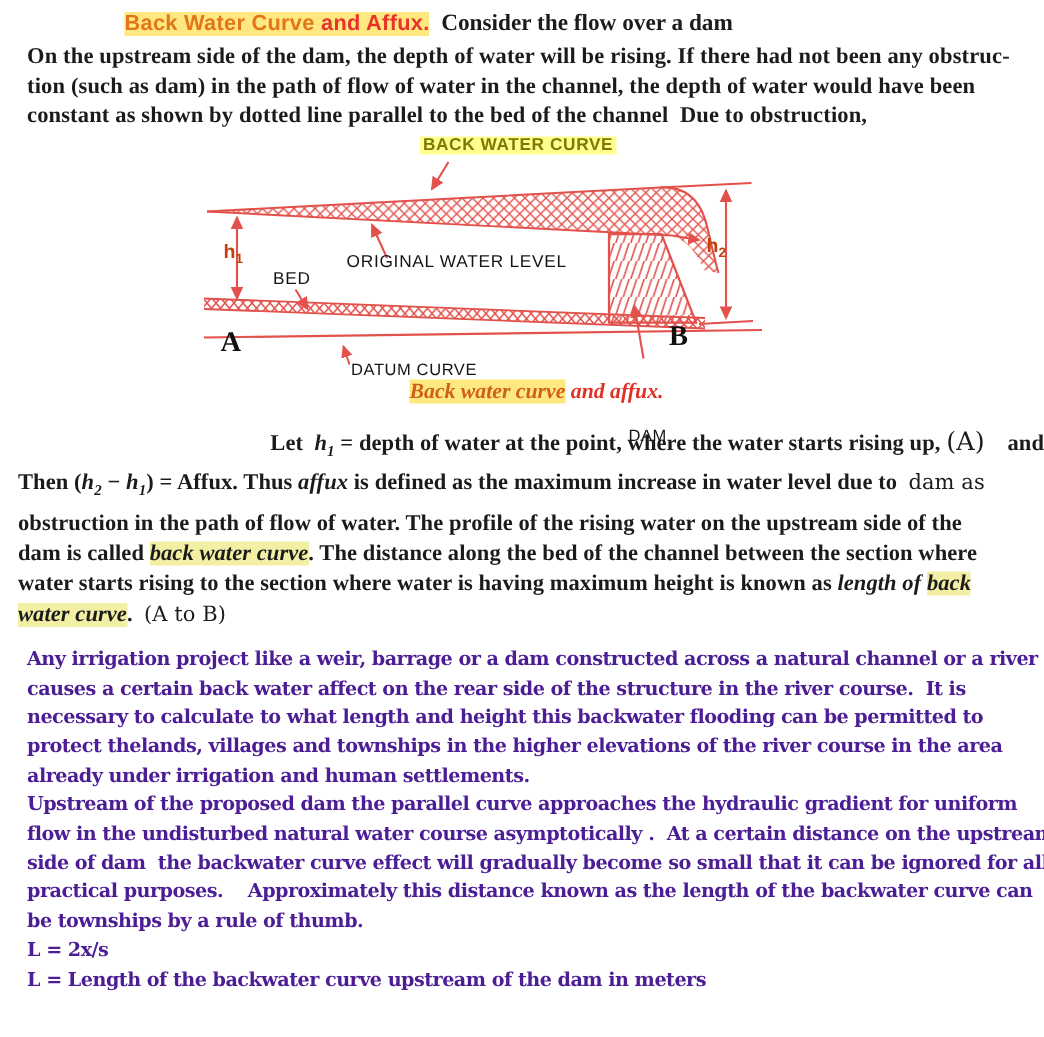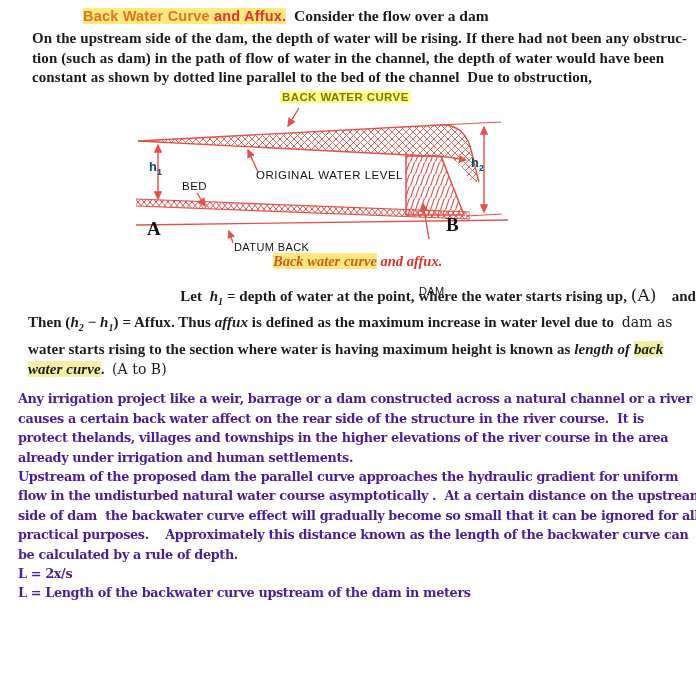--- a/index.html
+++ b/index.html
@@ -9,43 +9,43 @@
   }
   .line{white-space:pre;}
   
   .title-line{margin-top:6px;padding-left:83px;font-size:15.5px;line-height:20px;}
   .t-hl{background:#ffe87f;font-family:"Liberation Sans",sans-serif;font-weight:bold;font-size:14.5px;letter-spacing:0.2px;}
   .t-orange{color:#e2761b;}
   .t-red{color:#e8322b;}
   .t-rest{font-weight:bold;margin-top:13px;}
   
   .para1{margin-top:3px;}
-  .para1 .line{padding-left:32px;font-weight:bold;font-size:15px;line-height:19.6px;letter-spacing:0.1px;}
+  .para1 .line{padding-left:18px;font-weight:bold;font-size:15px;line-height:19.6px;letter-spacing:0.1px;}
   
   .diagram{position:relative;height:192px;margin-top:2px;}
   .diagram svg{position:absolute;left:0;top:0;}
   .dlabel{position:absolute;font-family:"Liberation Sans",sans-serif;color:#141414;white-space:pre;}
   .bwc-label{left:280px;top:1px;color:#7e7a00;background:#ffff8f;font-weight:bold;font-size:11.5px;letter-spacing:0.4px;padding:0 2px;}
-  .owl-label{left:231px;top:79px;font-size:11.5px;letter-spacing:0.5px;margin-left:25px;}
+  .owl-label{left:231px;top:79px;font-size:11.5px;letter-spacing:0.5px;}
   .bed-label{left:182px;top:90px;font-size:11.5px;letter-spacing:0.5px;}
   .datum-label{left:234px;top:151px;font-size:11px;letter-spacing:0.4px;}
   .dam-label{left:419px;top:147px;font-size:11px;letter-spacing:0.4px;margin-top:48px;}
-  .hvar{position:absolute;font-family:Liberation Mono, monospace;font-weight:bold;font-size:13px;color:#0c4a6e;}
+  .hvar{position:absolute;font-family:Liberation Sans, sans-serif;font-weight:bold;font-size:13px;color:#c2410c;}
   .h1-label{left:149px;top:70px;}
   .h2-label{left:471px;top:66px;text-align:center;}
   .hvar sub{font-size:9px;}
   .pt{position:absolute;font-family:"Liberation Serif",serif;font-weight:bold;font-size:19px;color:#111;}
   .a-label{left:147px;top:128px;}
   .b-label{left:446px;top:124px;}
   .caption{position:absolute;left:273px;top:163px;font-style:italic;font-weight:bold;font-size:14.5px;white-space:pre;}
   .cap-hl{background:#ffe87f;color:#cf5f1d;}
   .cap-red{color:#e03128;}
   
   .defs{margin-top:3px;}
-  .defs .line{font-weight:bold;font-size:15px;line-height:20.4px;padding-left:28px;letter-spacing:0.05px;}
+  .defs .line{font-weight:bold;font-size:15px;line-height:20.4px;padding-left:12px;letter-spacing:0.05px;}
   .defs .ind1{padding-left:48px;text-align:right;}
   .defs .ind2{padding-left:65px;}
   .it{font-style:italic;}
   .hl{background:#f3efa4;}
   .mvar{font-style:italic;}
   .mvar sub{font-size:10px;}
   .insert{font-family:"DejaVu Serif",serif;font-weight:normal;}
   .insert-big{font-size:17px;}
   .insert-sm{font-size:14px;}
   
@@ -113,42 +113,45 @@
     <path d="M299,18 L288,36" stroke="#e2514b" stroke-width="1.4" fill="none" marker-end="url(#arrE)"></path>
     <path d="M258,82 L248,60" stroke="#e2514b" stroke-width="1.4" fill="none" marker-end="url(#arrE)"></path>
     <path d="M197,103 L205,116" stroke="#e2514b" stroke-width="1.4" fill="none" marker-end="url(#arrE)"></path>
     <path d="M233,153 L229,141" stroke="#e2514b" stroke-width="1.3" fill="none" marker-end="url(#arrE)"></path>
     <path d="M429,149 L423,114" stroke="#e2514b" stroke-width="1.4" fill="none" marker-end="url(#arrE)"></path>
   </svg>
 
   <span class="dlabel bwc-label">BACK WATER CURVE</span>
   <span class="dlabel owl-label">ORIGINAL WATER LEVEL</span>
   <span class="dlabel bed-label">BED</span>
-  <span class="dlabel datum-label">DATUM BACK</span>
+  <span class="dlabel datum-label">DATUM CURVE</span>
   <span class="dlabel dam-label">DAM</span>
   <span class="hvar h1-label"><span>h</span><sub>1</sub></span>
   <span class="hvar h2-label"><span>h</span><sub>2</sub></span>
   <span class="pt a-label">A</span>
   <span class="pt b-label">B</span>
   <span class="caption"><span class="cap-hl">Back water curve</span><span class="cap-red"> and affux.</span></span>
 </div>
 
 <div class="defs">
   <div class="line ind1"><span>Let  </span><span class="mvar"><span>h</span><sub>1</sub></span><span> = depth of water at the point, where the water starts rising up, </span><span class="insert insert-big">(A)</span><span>    and</span></div>
   <div class="line"><span>Then (</span><span class="mvar"><span>h</span><sub>2</sub></span><span> − </span><span class="mvar"><span>h</span><sub>1</sub></span><span>) = Affux. Thus </span><span class="it">affux</span><span> is defined as the maximum increase in water level due to  </span><span class="insert insert-sm">dam as</span></div>
+  <div class="line">obstruction in the path of flow of water. The profile of the rising water on the upstream side of the</div>
+  <div class="line"><span>dam is called </span><span class="it hl">back water curve</span><span>. The distance along the bed of the channel between the section where</span></div>
   <div class="line"><span>water starts rising to the section where water is having maximum height is known as </span><span class="it">length of </span><span class="it hl">back</span></div>
   <div class="line"><span class="it hl">water curve</span><span>.  </span><span class="insert insert-sm">(A to B)</span></div>
 </div>
 
 <div class="para2">
   <div class="line">Any irrigation project like a weir, barrage or a dam constructed across a natural channel or a river</div>
   <div class="line">causes a certain back water affect on the rear side of the structure in the river course.  It is</div>
+  <div class="line">necessary to calculate to what length and height this backwater flooding can be permitted to</div>
   <div class="line">protect thelands, villages and townships in the higher elevations of the river course in the area</div>
   <div class="line">already under irrigation and human settlements.</div>
   <div class="line">Upstream of the proposed dam the parallel curve approaches the hydraulic gradient for uniform</div>
   <div class="line">flow in the undisturbed natural water course asymptotically .  At a certain distance on the upstream</div>
   <div class="line">side of dam  the backwater curve effect will gradually become so small that it can be ignored for all</div>
   <div class="line">practical purposes.    Approximately this distance known as the length of the backwater curve can</div>
-  <div class="line">be calculated by a rule of depth.</div>
+  <div class="line">be townships by a rule of thumb.</div>
   <div class="line">L = 2x/s</div>
   <div class="line">L = Length of the backwater curve upstream of the dam in meters</div>
 
 </div>
 
 </body></html>

